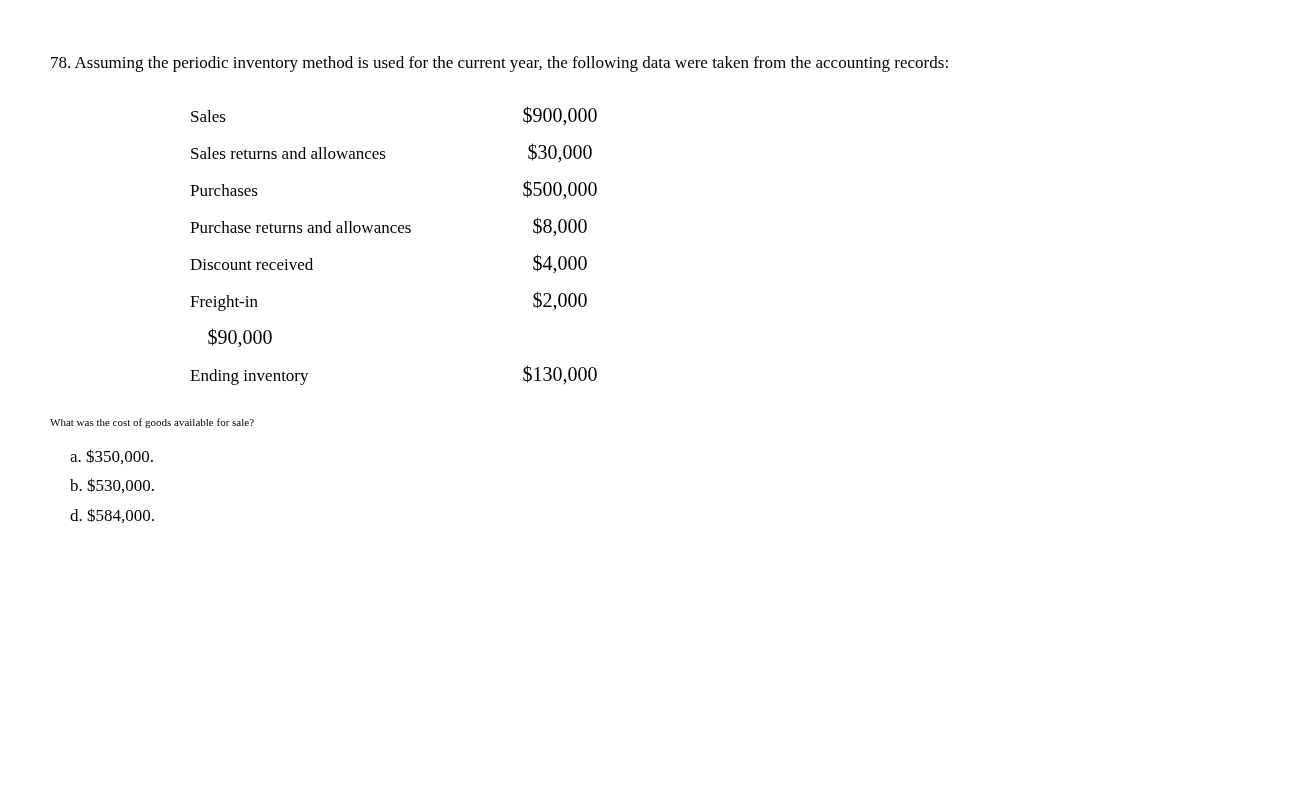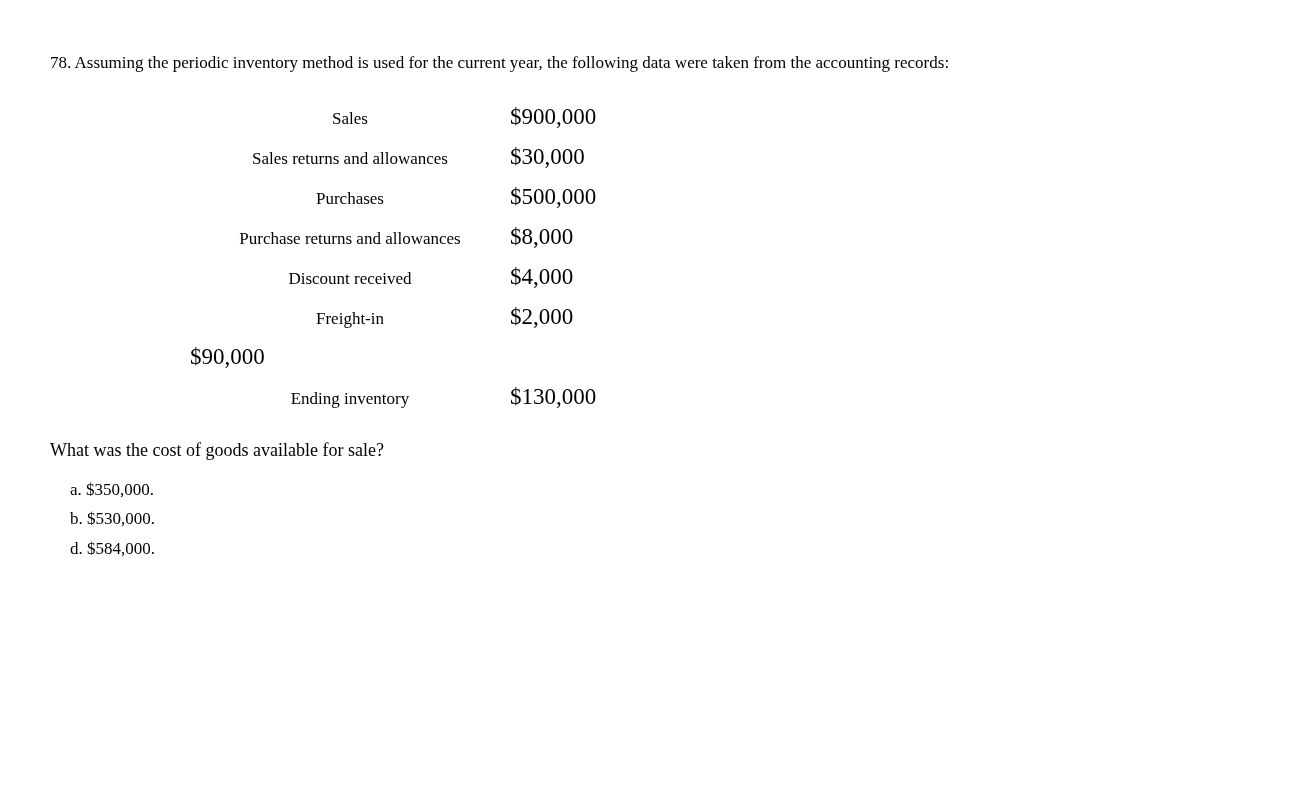--- a/index.html
+++ b/index.html
@@ -40,33 +40,32 @@
 
     .data-row {
       display: flex;
       align-items: baseline;
       margin-bottom: 14px;
     }
 
     .data-label {
       min-width: 320px;
       font-size: 17px;
-      text-align: center;
     }
 
     .data-value {
-      font-size: 23px;
+      font-size: 20px;
       min-width: 100px;
-      text-align: left;
+      text-align: center;
     }
 
     .sub-question {
       margin-top: 30px;
       margin-bottom: 16px;
-      font-size: 18px;
+      font-size: 11px;
     }
 
     .answer-choices {
       margin-left: 20px;
     }
 
     .answer-choice {
       margin-bottom: 4px;
       font-size: 17px;
       line-height: 1.5;

